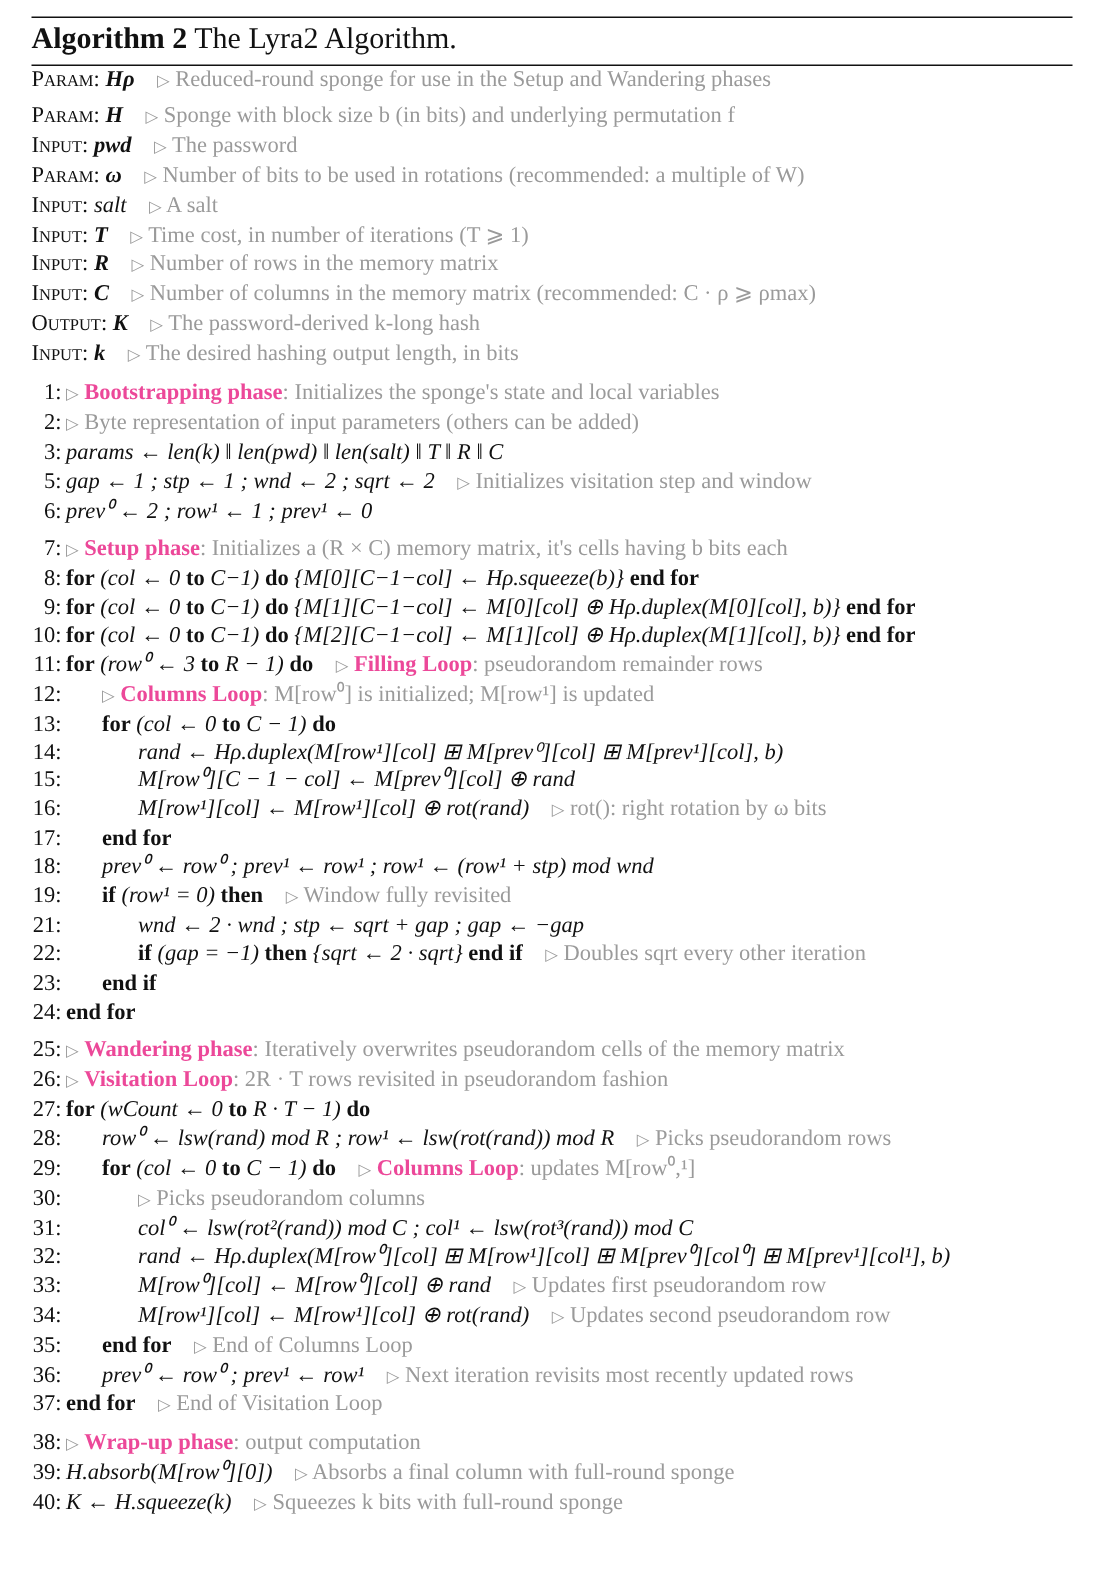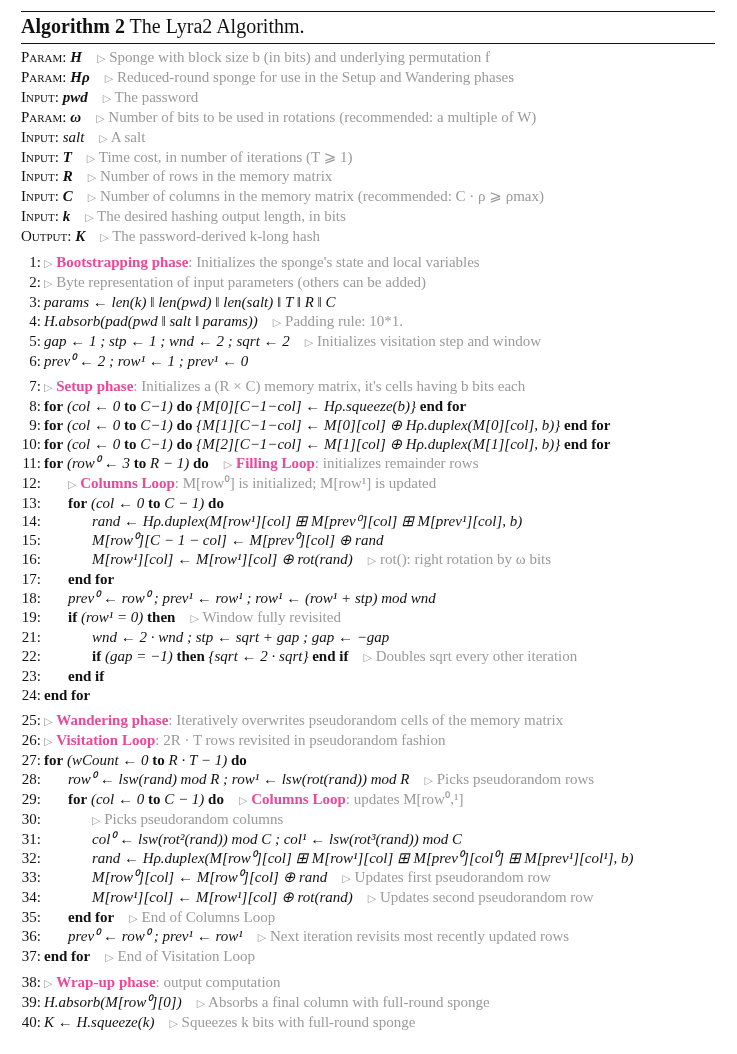--- a/index.html
+++ b/index.html
@@ -29,45 +29,44 @@
 
 <div class="algo">
   <div class="toprule"></div>
   <div class="caption">
     <b>Algorithm 2</b>
     <span>The Lyra2 Algorithm.</span>
   </div>
   <div class="midrule"></div>
 
   <div id="io-list">
+      <div class="io"><span class="sc">Param:</span> <span class="m" style="font-weight: bold;">Hρ</span> <span class="tri">▷</span> <span class="c">Reduced-round sponge for use in the Setup and Wandering phases</span></div>
       <div class="io io-first"><span class="sc">Param:</span> <span class="m" style="font-weight: bold;">H</span> <span class="tri">▷</span> <span class="c">Sponge with block size b (in bits) and underlying permutation f</span></div>
-      <div class="io"><span class="sc">Param:</span> <span class="m" style="font-weight: bold;">Hρ</span> <span class="tri">▷</span> <span class="c">Reduced-round sponge for use in the Setup and Wandering phases</span></div>
       <div class="io"><span class="sc">Input:</span> <span class="m" style="font-weight: bold;">pwd</span> <span class="tri">▷</span> <span class="c">The password</span></div>
       <div class="io"><span class="sc">Param:</span> <span class="m" style="font-weight: bold;">ω</span> <span class="tri">▷</span> <span class="c">Number of bits to be used in rotations (recommended: a multiple of W)</span></div>
       <div class="io"><span class="sc">Input:</span> <span class="m" style="font-weight: normal;">salt</span> <span class="tri">▷</span> <span class="c">A salt</span></div>
       <div class="io"><span class="sc">Input:</span> <span class="m" style="font-weight: bold;">T</span> <span class="tri">▷</span> <span class="c">Time cost, in number of iterations (T ⩾ 1)</span></div>
       <div class="io"><span class="sc">Input:</span> <span class="m" style="font-weight: bold;">R</span> <span class="tri">▷</span> <span class="c">Number of rows in the memory matrix</span></div>
       <div class="io"><span class="sc">Input:</span> <span class="m" style="font-weight: bold;">C</span> <span class="tri">▷</span> <span class="c">Number of columns in the memory matrix (recommended: C · ρ ⩾ ρmax)</span></div>
+      <div class="io"><span class="sc">Output:</span> <span class="m" style="font-weight: bold;">K</span> <span class="tri">▷</span> <span class="c">The password-derived k-long hash</span></div>
       <div class="io"><span class="sc">Input:</span> <span class="m" style="font-weight: bold;">k</span> <span class="tri">▷</span> <span class="c">The desired hashing output length, in bits</span></div>
-      <div class="io"><span class="sc">Output:</span> <span class="m" style="font-weight: bold;">K</span> <span class="tri">▷</span> <span class="c">The password-derived k-long hash</span></div>
     </div>
   <div id="line-list">
       <div class="gap"></div>
       <div class="line"><span class="ln">1:</span><span><span class="tri">▷</span> <span class="cb">Bootstrapping phase</span><span class="c">: Initializes the sponge's state and local variables</span></span></div>
       <div class="line"><span class="ln">2:</span><span><span class="tri">▷</span> <span class="c">Byte representation of input parameters (others can be added)</span></span></div>
       <div class="line"><span class="ln">3:</span><span><span class="m">params ← len(k) ‖ len(pwd) ‖ len(salt) ‖ T ‖ R ‖ C</span></span></div>
-      <div class="line"><span class="ln">4:</span><span><span class="m">H.absorb(pad(pwd ‖ salt ‖ params))</span> <span class="tri">▷</span> <span class="c">Padding rule: 10*1.</span></span></div>
       <div class="line"><span class="ln">5:</span><span><span class="m">gap ← 1  ;  stp ← 1  ;  wnd ← 2  ;  sqrt ← 2</span> <span class="tri">▷</span> <span class="c">Initializes visitation step and window</span></span></div>
       <div class="line"><span class="ln">6:</span><span><span class="m">prev⁰ ← 2  ;  row¹ ← 1  ;  prev¹ ← 0</span></span></div>
       <div class="gap"></div>
       <div class="line"><span class="ln">7:</span><span><span class="tri">▷</span> <span class="cb">Setup phase</span><span class="c">: Initializes a (R × C) memory matrix, it's cells having b bits each</span></span></div>
       <div class="line"><span class="ln">8:</span><span><span class="m"><span class="kw" style="font-style:normal">for</span> (col ← 0 <span class="kw" style="font-style:normal">to</span> C−1) <span class="kw" style="font-style:normal">do</span> {M[0][C−1−col] ← Hρ.squeeze(b)} <span class="kw" style="font-style:normal">end for</span></span></span></div>
       <div class="line"><span class="ln">9:</span><span><span class="m"><span class="kw" style="font-style:normal">for</span> (col ← 0 <span class="kw" style="font-style:normal">to</span> C−1) <span class="kw" style="font-style:normal">do</span> {M[1][C−1−col] ← M[0][col] ⊕ Hρ.duplex(M[0][col], b)} <span class="kw" style="font-style:normal">end for</span></span></span></div>
       <div class="line"><span class="ln ln2">10:</span><span><span class="m"><span class="kw" style="font-style:normal">for</span> (col ← 0 <span class="kw" style="font-style:normal">to</span> C−1) <span class="kw" style="font-style:normal">do</span> {M[2][C−1−col] ← M[1][col] ⊕ Hρ.duplex(M[1][col], b)} <span class="kw" style="font-style:normal">end for</span></span></span></div>
-      <div class="line"><span class="ln ln2">11:</span><span><span class="m"><span class="kw" style="font-style:normal">for</span> (row⁰ ← 3 <span class="kw" style="font-style:normal">to</span> R − 1) <span class="kw" style="font-style:normal">do</span></span> <span class="tri">▷</span> <span class="cb">Filling Loop</span><span class="c">: initializes remainder rows</span></span></div>
+      <div class="line"><span class="ln ln2">11:</span><span><span class="m"><span class="kw" style="font-style:normal">for</span> (row⁰ ← 3 <span class="kw" style="font-style:normal">to</span> R − 1) <span class="kw" style="font-style:normal">do</span></span> <span class="tri">▷</span> <span class="cb">Filling Loop</span><span class="c">: pseudorandom remainder rows</span></span></div>
       <div class="line"><span class="ln ln2">12:</span><span class="in1"><span class="tri">▷</span> <span class="cb">Columns Loop</span><span class="c">: M[row⁰] is initialized; M[row¹] is updated</span></span></div>
       <div class="line"><span class="ln ln2">13:</span><span class="in1"><span class="m"><span class="kw" style="font-style:normal">for</span> (col ← 0 <span class="kw" style="font-style:normal">to</span> C − 1) <span class="kw" style="font-style:normal">do</span></span></span></div>
       <div class="line"><span class="ln ln2">14:</span><span class="in2"><span class="m">rand ← Hρ.duplex(M[row¹][col] ⊞ M[prev⁰][col] ⊞ M[prev¹][col], b)</span></span></div>
       <div class="line"><span class="ln ln2">15:</span><span class="in2"><span class="m">M[row⁰][C − 1 − col] ← M[prev⁰][col] ⊕ rand</span></span></div>
       <div class="line"><span class="ln ln2">16:</span><span class="in2"><span class="m">M[row¹][col] ← M[row¹][col] ⊕ rot(rand)</span> <span class="tri">▷</span> <span class="c">rot(): right rotation by ω bits</span></span></div>
       <div class="line"><span class="ln ln2">17:</span><span class="in1"><span class="m"><span class="kw" style="font-style:normal">end for</span></span></span></div>
       <div class="line"><span class="ln ln2">18:</span><span class="in1"><span class="m">prev⁰ ← row⁰  ;  prev¹ ← row¹  ;  row¹ ← (row¹ + stp) mod wnd</span></span></div>
       <div class="line"><span class="ln ln2">19:</span><span class="in1"><span class="m"><span class="kw" style="font-style:normal">if</span> (row¹ = 0) <span class="kw" style="font-style:normal">then</span></span> <span class="tri">▷</span> <span class="c">Window fully revisited</span></span></div>
       <div class="line"><span class="ln ln2">21:</span><span class="in2"><span class="m">wnd ← 2 · wnd  ;  stp ← sqrt + gap  ;  gap ← −gap</span></span></div>
       <div class="line"><span class="ln ln2">22:</span><span class="in2"><span class="m"><span class="kw" style="font-style:normal">if</span> (gap = −1) <span class="kw" style="font-style:normal">then</span> {sqrt ← 2 · sqrt}   <span class="kw" style="font-style:normal">end if</span></span> <span class="tri">▷</span> <span class="c">Doubles sqrt every other iteration</span></span></div>

